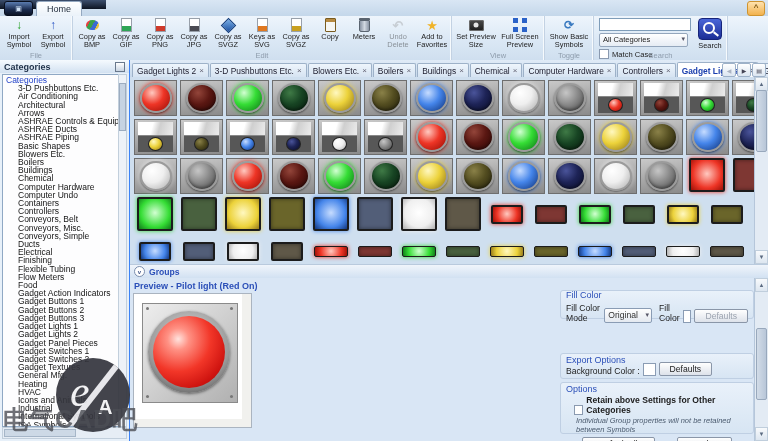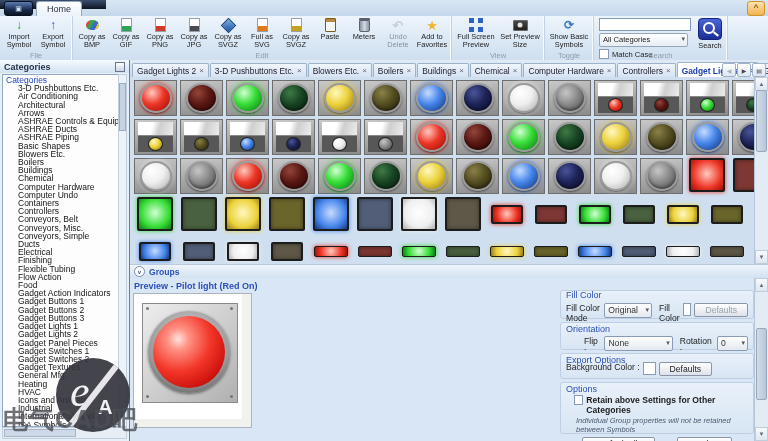--- a/index.html
+++ b/index.html
@@ -143,21 +143,21 @@
   .plate::before{content:'';position:absolute;left:3px;top:3px;width:3px;height:3px;border-radius:50%;
          background:#777;box-shadow:84px 0 0 #777,0 88px 0 #777,84px 88px 0 #777}
   .ring{position:absolute;left:5px;top:7px;width:82px;height:82px;border-radius:50%;
         background:radial-gradient(circle at 50% 38%,#e0e0e0,#9a9a9a 62%,#4a4a4a 95%);
         box-shadow:0 1px 3px rgba(0,0,0,.5)}
   .bigdome{position:absolute;left:5px;top:5px;width:72px;height:72px;border-radius:50%;
         background:radial-gradient(circle at 35% 32%,#ffe3de 0%,#ff9184 16%,#f23628 48%,#cf1410 74%,#8c0703 100%)}
   .optgroup{position:absolute;left:430px;width:194px;border:1px solid #bfcfe3;border-radius:3px;
             background:linear-gradient(#e9f1fa,#d7e5f3);padding:2px 5px 3px;box-sizing:border-box;font-size:8.6px;color:#1c1c1c}
   .og-head{font-size:9px;color:#2b4fb8;margin-bottom:2px}
-  .og-row{display:flex;align-items:flex-start;gap:3px}
+  .og-row{display:flex;align-items:flex-end;gap:3px}
   .dd{position:relative;height:12px;border:1px solid #8a9cb4;border-radius:2px;
       background:linear-gradient(#fefefe,#e4e9f0);padding:1px 11px 0 3px;color:#333;white-space:nowrap}
   .dd::after{content:'▾';position:absolute;right:2px;top:2px;font-size:7px;color:#556}
   .swatch{width:11px;height:11px;border:1px solid #8a9cb4;background:#fff}
   .btn{border:1px solid #8a96a8;border-radius:2px;background:linear-gradient(#fefefe,#dde2ea);
        padding:1px 10px;font-size:8.6px;color:#1c1c1c;white-space:nowrap}
   .btn.dis{color:#9aa2ae}
   .note{font-style:italic;font-size:7.5px;color:#4a5a6e;margin:1px 0 3px 10px}
   .og-btnrow{display:flex;gap:22px;justify-content:center;margin-top:2px}
   
@@ -209,52 +209,52 @@
         <div class="rbtn">
           <span class="ic ic-jpg"></span>
           <span class="rlbl">Copy as JPG</span>
         </div>
         <div class="rbtn">
           <span class="ic ic-xaml"></span>
           <span class="rlbl">Copy as SVGZ</span>
         </div>
         <div class="rbtn">
           <span class="ic ic-svg"></span>
-          <span class="rlbl">Full as SVG</span>
+          <span class="rlbl">Keys as SVG</span>
         </div>
         <div class="rbtn">
           <span class="ic ic-svgz"></span>
           <span class="rlbl">Copy as SVGZ</span>
         </div>
         <div class="rbtn">
           <span class="ic ic-paste"></span>
-          <span class="rlbl">Paste</span>
+          <span class="rlbl">Copy</span>
         </div>
         <div class="rbtn">
           <span class="ic ic-delete"></span>
           <span class="rlbl">Meters</span>
         </div>
         <div class="rbtn disabled">
           <span class="ic ic-undo">↶</span>
           <span class="rlbl">Undo Delete</span>
         </div>
         <div class="rbtn">
           <span class="ic ic-star">★</span>
           <span class="rlbl">Add to Favorites</span>
         </div>
         <div class="rgroup-label">Edit</div>
       </div>
       <div class="rgroup">
         <div class="rbtn wide">
+          <span class="ic ic-previewsize"></span>
+          <span class="rlbl">Set Preview Size</span>
+        </div>
+        <div class="rbtn wide">
           <span class="ic ic-fullscreen"></span>
           <span class="rlbl">Full Screen Preview</span>
-        </div>
-        <div class="rbtn wide">
-          <span class="ic ic-previewsize"></span>
-          <span class="rlbl">Set Preview Size</span>
         </div>
         <div class="rgroup-label">View</div>
       </div>
       <div class="rgroup">
         <div class="rbtn wide">
           <span class="ic ic-basic">⟳</span>
           <span class="rlbl">Show Basic Symbols</span>
         </div>
         <div class="rgroup-label">Toggle</div>
       </div>
@@ -299,21 +299,21 @@
       <div class="tree-item">Computer Undo</div>
       <div class="tree-item">Containers</div>
       <div class="tree-item">Controllers</div>
       <div class="tree-item">Conveyors, Belt</div>
       <div class="tree-item">Conveyors, Misc.</div>
       <div class="tree-item">Conveyors, Simple</div>
       <div class="tree-item">Ducts</div>
       <div class="tree-item">Electrical</div>
       <div class="tree-item">Finishing</div>
       <div class="tree-item">Flexible Tubing</div>
-      <div class="tree-item">Flow Action</div>
+      <div class="tree-item">Flow Meters</div>
       <div class="tree-item">Food</div>
       <div class="tree-item">Gadget Action Indicators</div>
       <div class="tree-item">Gadget Buttons 1</div>
       <div class="tree-item">Gadget Buttons 2</div>
       <div class="tree-item">Gadget Buttons 3</div>
       <div class="tree-item">Gadget Lights 1</div>
       <div class="tree-item">Gadget Lights 2</div>
       <div class="tree-item">Gadget Panel Pieces</div>
       <div class="tree-item">Gadget Switches 1</div>
       <div class="tree-item">Gadget Switches 2</div>
@@ -671,29 +671,20 @@
     </div>
     <div class="og-row" style="margin-top:10px">
       <span>Fill Color Mode</span>
       <span class="dd" style="width:52px">Original</span>
       <span style="margin-left:4px">Fill Color</span>
       <span class="swatch"></span>
       <span class="btn dis">Defaults</span>
     </div>
   </div>
 
-  <div class="optgroup" style="top:44px;height:28px">
-    <span class="og-head" style="position:absolute;top:1px">Orientation</span>
-    <div class="og-row" style="margin-top:11px;padding-left:18px">
-      <span>Flip :</span>
-      <span class="dd" style="width:56px">None</span>
-      <span style="margin-left:4px">Rotation :</span>
-      <span class="dd" style="width:16px">0</span>
-    </div>
-  </div>
 
   <div class="optgroup" style="top:75px;height:26px">
     <span class="og-head" style="position:absolute;top:1px">Export Options</span>
     <div class="og-row" style="margin-top:6px">
       <span>Background Color :</span>
       <span class="swatch"></span>
       <span class="btn">Defaults</span>
     </div>
   </div>
 

